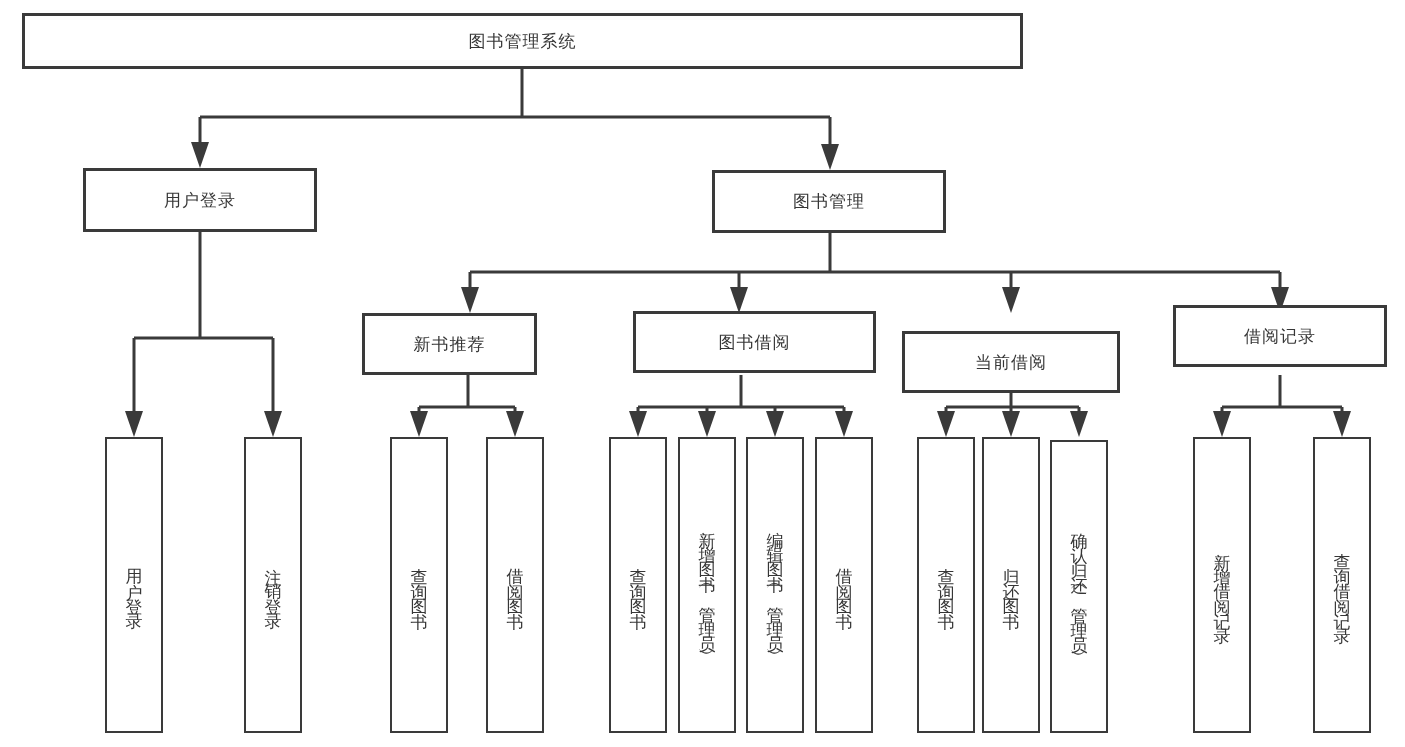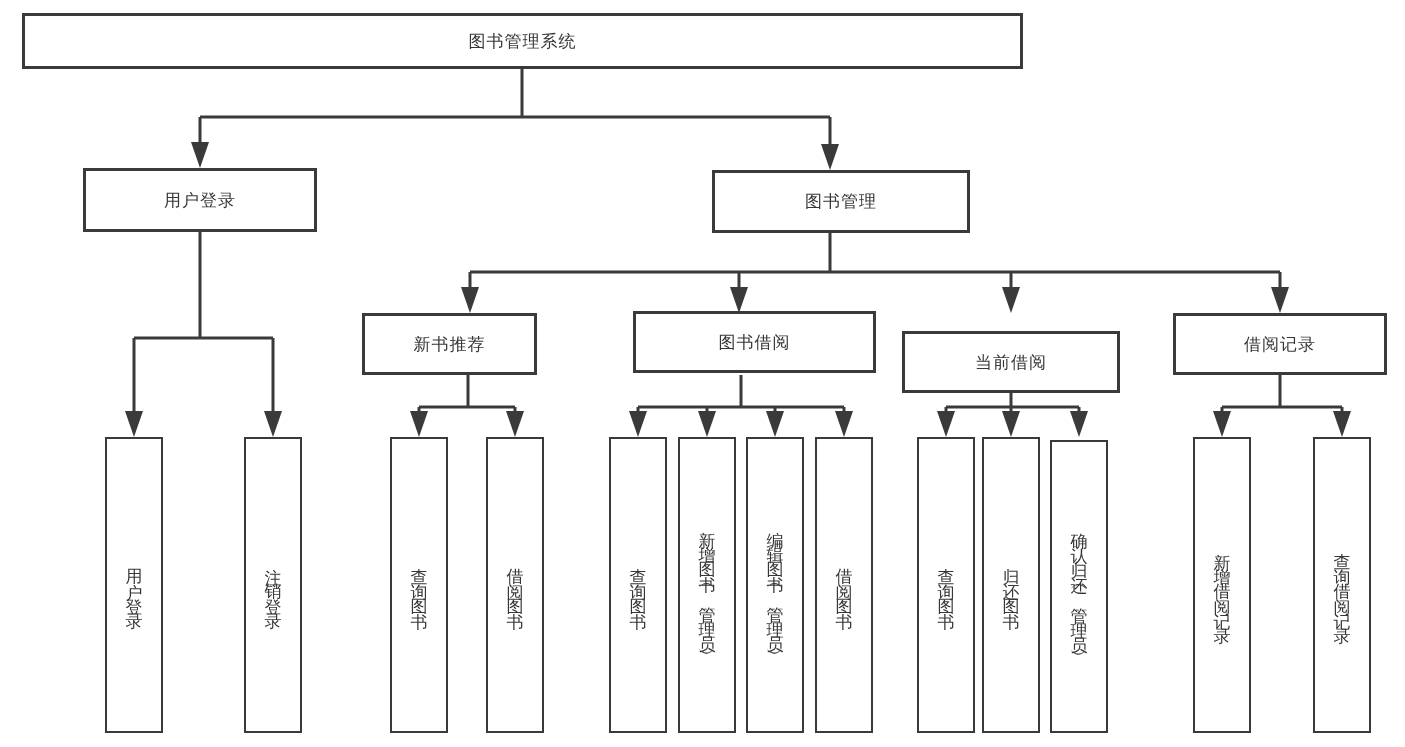--- a/index.html
+++ b/index.html
@@ -66,26 +66,26 @@
       <polygon points="1002,411 1020,411 1011,437"></polygon>
       <polygon points="1070,411 1088,411 1079,437"></polygon>
       <polygon points="1213,411 1231,411 1222,437"></polygon>
       <polygon points="1333,411 1351,411 1342,437"></polygon>
     </g>
   </svg>
 
   <div class="box h" style="left:22px;top:13px;width:1001px;height:56px">图书管理系统</div>
 
   <div class="box h" style="left:83px;top:168px;width:234px;height:64px">用户登录</div>
-  <div class="box h" style="left:712px;top:170px;width:258px;height:63px">图书管理</div>
+  <div class="box h" style="left:712px;top:170px;width:234px;height:63px">图书管理</div>
 
   <div class="box h" style="left:362px;top:313px;width:175px;height:62px">新书推荐</div>
   <div class="box h" style="left:633px;top:311px;width:243px;height:62px">图书借阅</div>
   <div class="box h" style="left:902px;top:331px;width:218px;height:62px">当前借阅</div>
-  <div class="box h" style="left:1173px;top:313px;width:214px;height:62px">借阅记录</div>
+  <div class="box h" style="left:1173px;top:305px;width:214px;height:62px">借阅记录</div>
 
   <div class="box v" style="left:105px;top:437px;width:58px;height:296px">用户登录</div>
   <div class="box v" style="left:244px;top:437px;width:58px;height:296px">注销登录</div>
 
   <div class="box v" style="left:390px;top:437px;width:58px;height:296px">查询图书</div>
   <div class="box v" style="left:486px;top:437px;width:58px;height:296px">借阅图书</div>
 
   <div class="box v" style="left:609px;top:437px;width:58px;height:296px">查询图书</div>
   <div class="box v" style="left:678px;top:437px;width:58px;height:296px">新增图书（管理员）</div>
   <div class="box v" style="left:746px;top:437px;width:58px;height:296px">编辑图书（管理员）</div>

